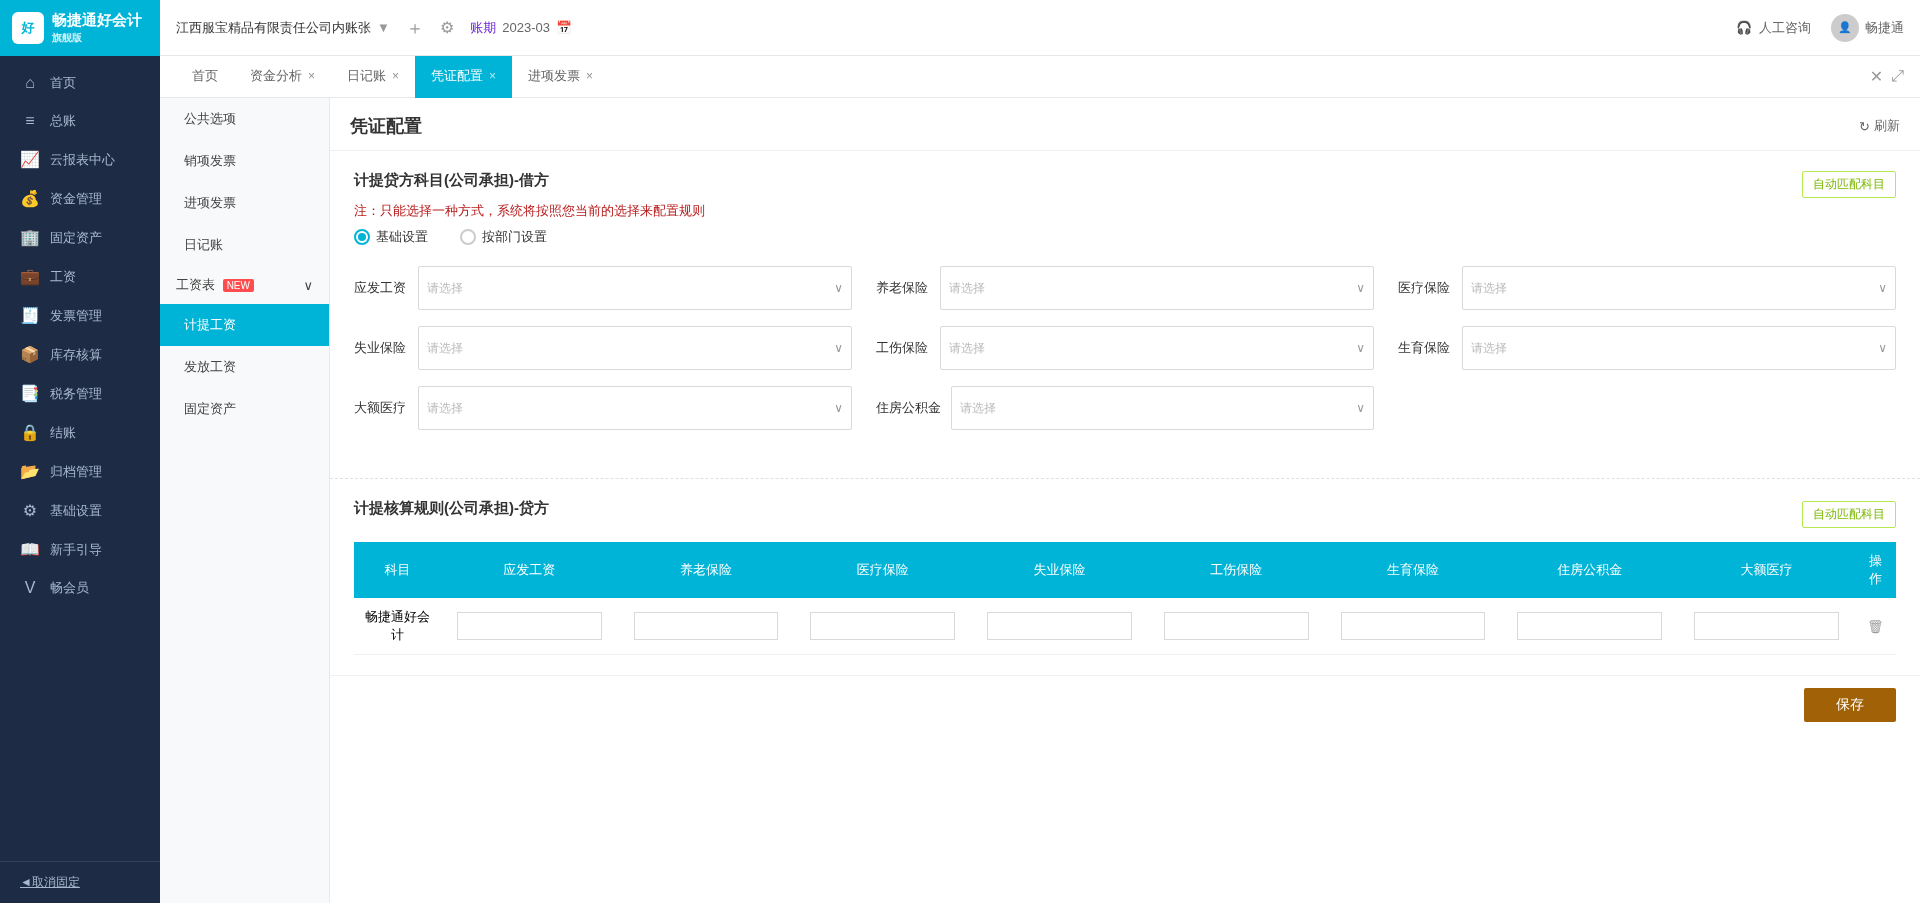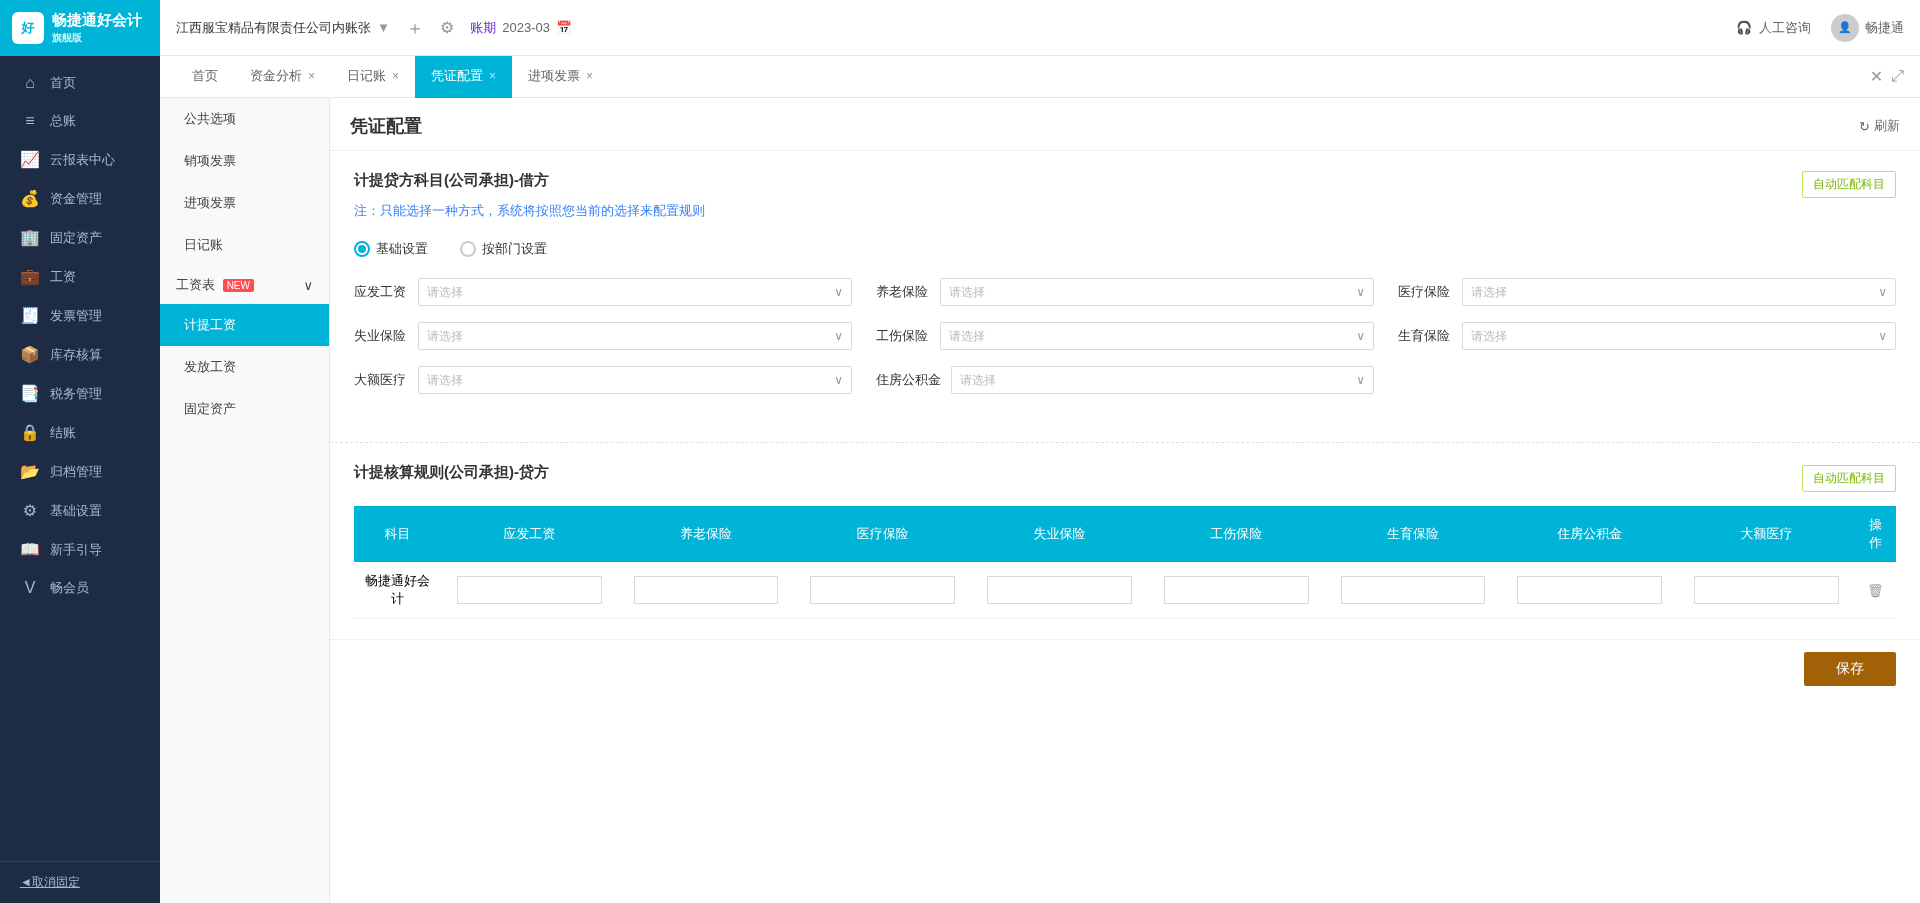--- a/index.html
+++ b/index.html
@@ -256,23 +256,23 @@
     .section { padding: 20px 24px; }
 
     .section-title {
       font-size: 15px;
       font-weight: bold;
       color: #333;
       margin-bottom: 12px;
     }
 
     .notice-text {
-      color: #3b82f6;
-      font-size: 13px;
-      margin-bottom: 20px;
+      color: #b91c1c;
+      font-size: 13px;
+      margin-bottom: 8px;
       text-align: center;
     }
 
     .radio-group {
       display: flex;
       align-items: center;
       gap: 32px;
       margin-bottom: 20px;
     }
     .radio-item {
@@ -322,21 +322,21 @@
       gap: 10px;
     }
     .form-label {
       font-size: 13px;
       color: #333;
       white-space: nowrap;
       min-width: 54px;
     }
     .form-select {
       flex: 1;
-      height: 28px;
+      height: 44px;
       border: 1px solid #d9d9d9;
       border-radius: 2px;
       padding: 0 8px;
       color: #bbb;
       font-size: 12px;
       background: white;
       display: flex;
       align-items: center;
       justify-content: space-between;
       cursor: pointer;

